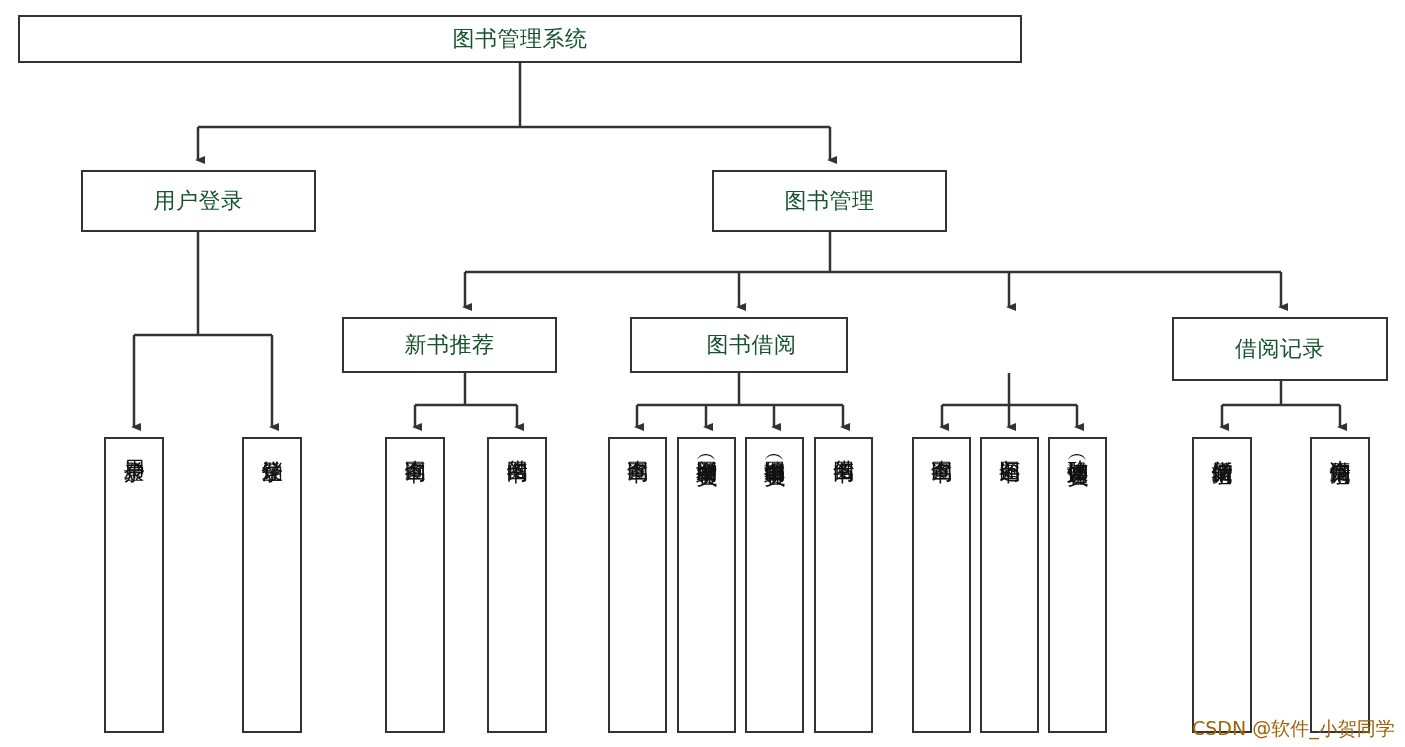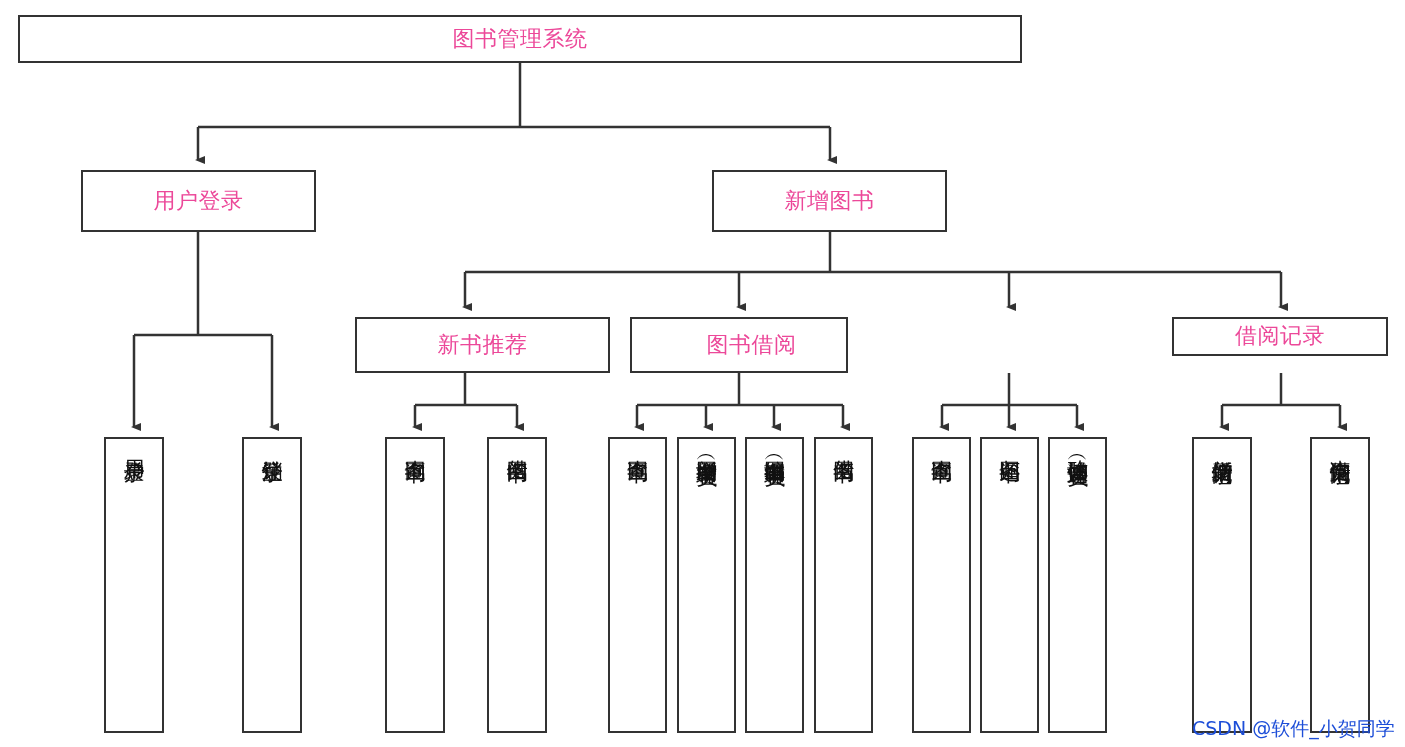--- a/index.html
+++ b/index.html
@@ -28,21 +28,21 @@
     position: absolute;
     box-sizing: border-box;
     border: 2px solid #333333;
     background: #ffffff;
     display: flex;
     align-items: center;
     justify-content: center;
   }
   .node-label-h {
     font-size: 22px;
-    color: #ec4899;
+    color: #14532d;
     line-height: 1.1;
     white-space: nowrap;
     letter-spacing: 0.5px;
   }
   .node-box.vertical {
     align-items: flex-start;
     justify-content: center;
     padding-top: 4px;
   }
   .node-label-v {
@@ -50,21 +50,21 @@
     color: #111111;
     writing-mode: vertical-rl;
     text-orientation: upright;
     line-height: 1.08;
     letter-spacing: 1px;
     white-space: nowrap;
   }
   .watermark {
     position: absolute;
     font-size: 19px;
-    color: #1d4ed8;
+    color: #a16207;
     white-space: nowrap;
     pointer-events: none;
   }
 </style>
 </head>
 <body>
 
 <div id="diagram-root">
 
   <svg class="canvas" viewBox="0 0 1405 747">
@@ -119,30 +119,30 @@
   </svg>
 
   <div class="node-box" style="left:18px; top:15px; width:1004px; height:48px;">
     <span class="node-label-h">图书管理系统</span>
   </div>
 
   <div class="node-box" style="left:81px; top:170px; width:235px; height:62px;">
     <span class="node-label-h">用户登录</span>
   </div>
   <div class="node-box" style="left:712px; top:170px; width:235px; height:62px;">
-    <span class="node-label-h">新增图书</span>
+    <span class="node-label-h">图书管理</span>
   </div>
 
-  <div class="node-box" style="left:355px; top:317px; width:255px; height:56px;">
+  <div class="node-box" style="left:342px; top:317px; width:215px; height:56px;">
     <span class="node-label-h">新书推荐</span>
   </div>
   <div class="node-box" style="left:630px; top:317px; width:218px; height:56px;padding-left:25px;">
     <span class="node-label-h">图书借阅</span>
   </div>
-  <div class="node-box" style="left:1172px; top:317px; width:216px; height:39px;">
+  <div class="node-box" style="left:1172px; top:317px; width:216px; height:64px;">
     <span class="node-label-h">借阅记录</span>
   </div>
 
   <div class="node-box vertical" style="left:104px; top:437px; width:60px; height:296px;">
     <span class="node-label-v">用户登录</span>
   </div>
   <div class="node-box vertical" style="left:242px; top:437px; width:60px; height:296px;">
     <span class="node-label-v">注销登录</span>
   </div>
 

